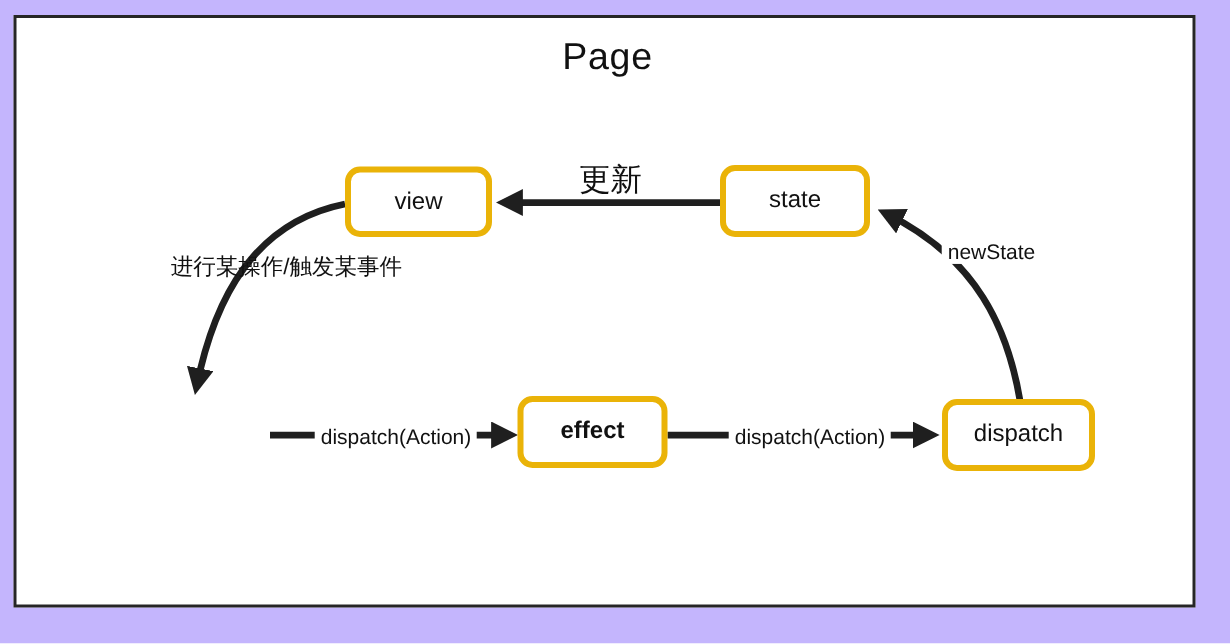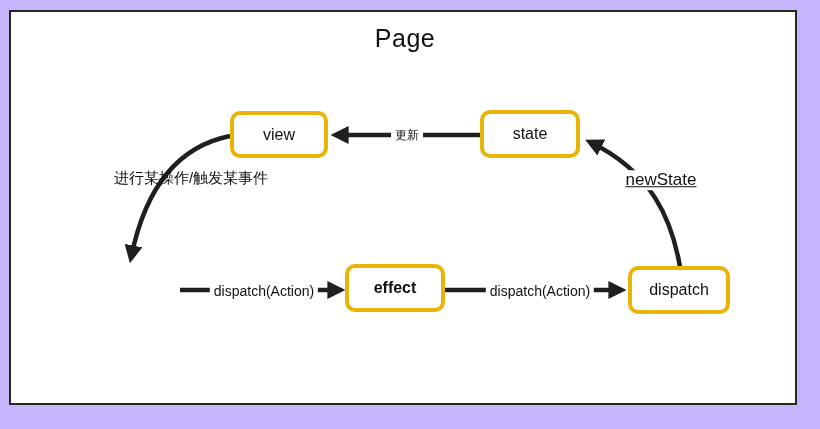--- a/index.html
+++ b/index.html
@@ -64,22 +64,22 @@
   .edge-label {
     position: absolute;
     transform: translate(-50%, -50%);
     white-space: nowrap;
     background: #ffffff;
     padding: 0 4px;
     color: #111111;
     line-height: 1.15;
   }
   .edge-label.no-bg { background: transparent; padding: 0; }
-  .lbl-update     { left: 407px; top: 136px; font-size: 12px; font-family: Liberation Serif, serif; }
-  .lbl-newstate   { left: 661px; top: 180px; font-size: 17px; text-decoration: underline; }
+  .lbl-update     { left: 407px; top: 120px; font-size: 21px; font-family: Liberation Serif, serif; }
+  .lbl-newstate   { left: 661px; top: 168px; font-size: 14px; }
   .lbl-useraction { left: 155px; top: 178px; font-size: 15px; margin-left: 36px; }
   .lbl-dispatch1  { left: 264px; top: 291px; font-size: 14px; }
   .lbl-dispatch2  { left: 540px; top: 291px; font-size: 14px; }
 </style>
 </head>
 <body>
 
 <div class="stage">
 
   <div class="frame"></div>

